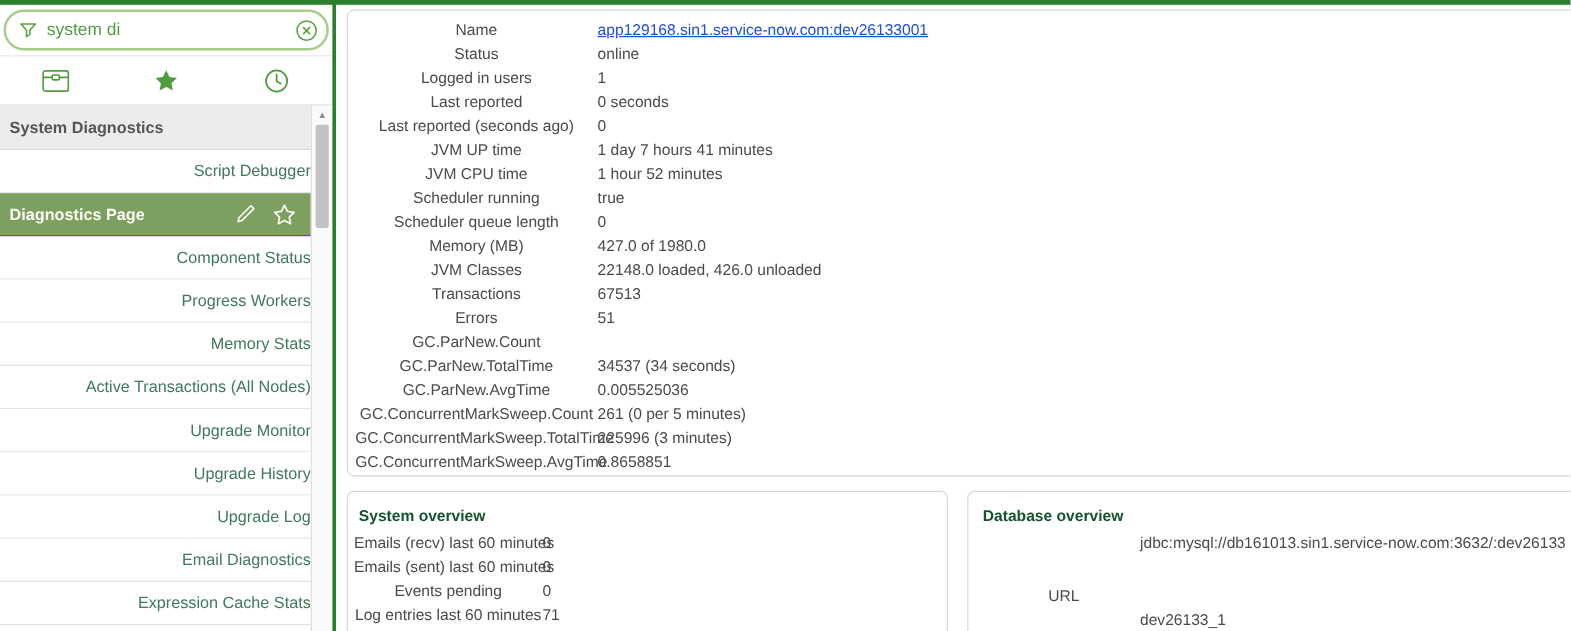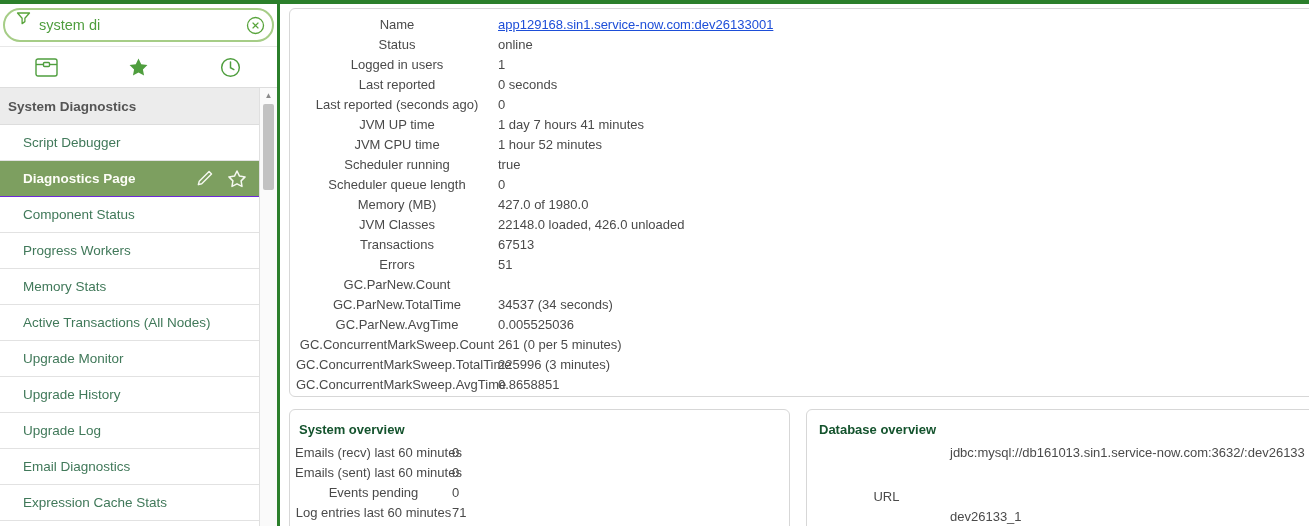--- a/index.html
+++ b/index.html
@@ -5,32 +5,32 @@
   * { margin:0; padding:0; box-sizing:border-box; }
   body { font-family:"Liberation Sans", sans-serif; background:#fff; }
   .screen { position:relative; width:1309px; height:526px; overflow:hidden; background:#fff; color:#4a4a4a; font-size:13px; }
 
   .topbar   { position:absolute; top:0; left:0; width:1309px; height:4px; background:#2b7f2b; z-index:6; }
   .vdivider { position:absolute; top:0; left:277px; width:3px; height:526px; background:#2b7f2b; z-index:6; }
 
   
   .sidebar { position:absolute; top:4px; left:0; width:277px; height:522px; background:#fff; }
   .search-row { height:43px; border-bottom:1px solid #e8e8e8; padding:4px 3px 0 3px; }
-  .search-pill { display:flex; height:34px; border:2px solid #a6cd87; border-radius:17px; padding:0 7px 0 10px; background:#fff; }
+  .search-pill { display:flex; align-items:center; height:34px; border:2px solid #a6cd87; border-radius:17px; padding:0 7px 0 10px; background:#fff; }
   .search-pill svg { flex:none; }
   .search-input { flex:1; border:none; outline:none; background:transparent; color:#4f9e3e; font-size:14.5px; font-family:inherit; margin-left:7px; min-width:0; }
   .clear-btn { flex:none; border:none; background:none; cursor:pointer; display:flex; align-items:center; padding:0; }
 
   .icon-row { height:41px; border-bottom:1px solid #ddd; display:flex; align-items:center; }
   .icon-slot { flex:1; display:flex; justify-content:center; align-items:center; cursor:pointer; }
 
   .nav-header { height:37px; background:#ececec; color:#555; display:flex; align-items:center; padding-left:8px; font-size:13.5px; width:259px; border-bottom:1px solid #ddd;font-weight:bold; }
 
   .nav-list { width:259px; }
-  .nav-item { position:relative; height:36px; display:flex; align-items:center; padding-left:23px; border-bottom:1px solid #e2e2e2; color:#41795a; font-size:13.5px; cursor:pointer; background:#fff; }
+  .nav-item { position:relative; height:36px; display:flex; align-items:center; padding-left:8px; border-bottom:1px solid #e2e2e2; color:#41795a; font-size:13.5px; cursor:pointer; background:#fff;justify-content:flex-end; }
   .nav-item.selected { background:#7d9f60; color:#fdfdf7; font-weight:bold; border-bottom:1px solid #6d28d9; }
   .nav-item .actions { display:none; margin-left:auto; margin-right:12px; align-items:center; gap:13px; }
   .nav-item.selected .actions { display:flex; }
   .nav-item .actions span { display:flex; cursor:pointer; }
 
   .scrollbar { position:absolute; top:84px; left:259px; width:18px; height:438px; background:#fafafa; border-left:1px solid #e0e0e0; }
   .scroll-arrow { width:100%; height:14px; display:flex; align-items:center; justify-content:center; color:#8a8a8a; font-size:8px; cursor:pointer; }
   .scroll-thumb { position:absolute; top:16px; left:3px; width:11px; height:86px; background:#c2c2c2; border-radius:2px; cursor:pointer; }
 
   

